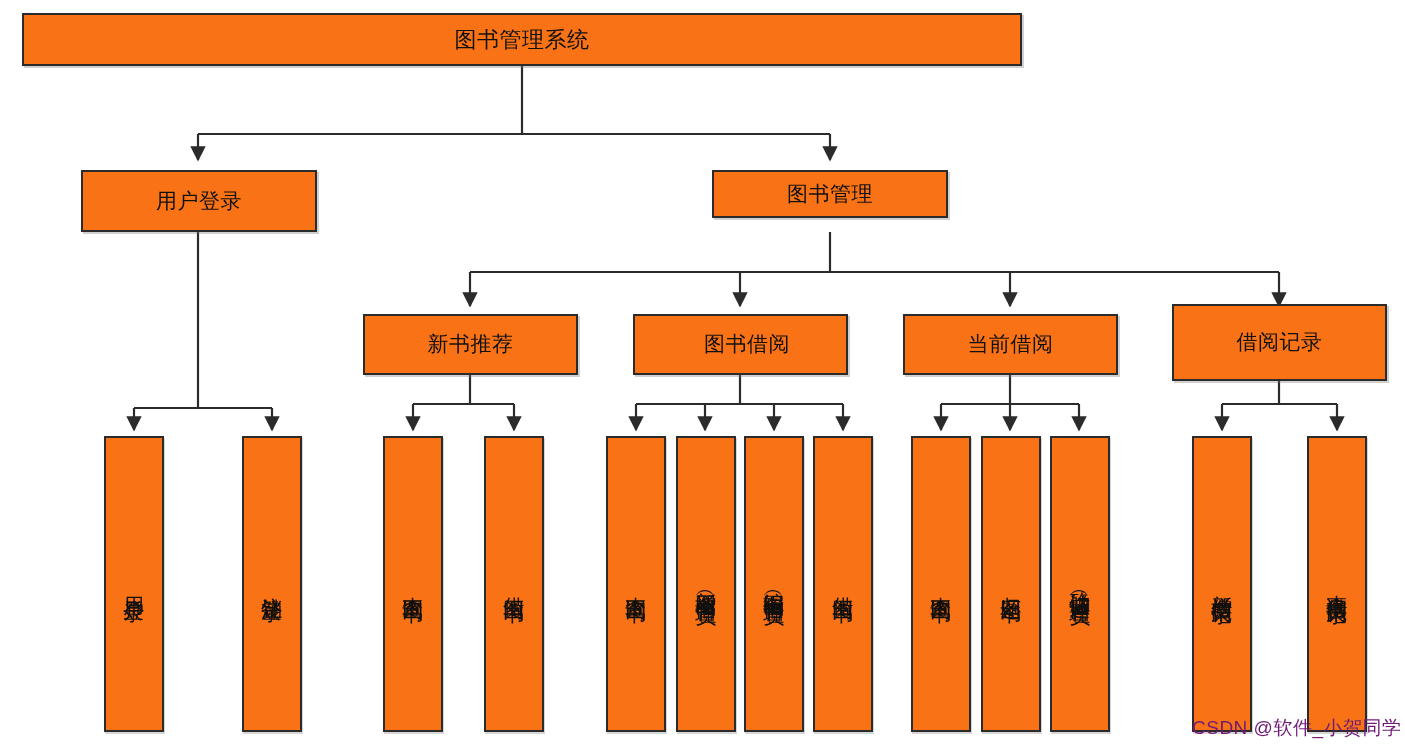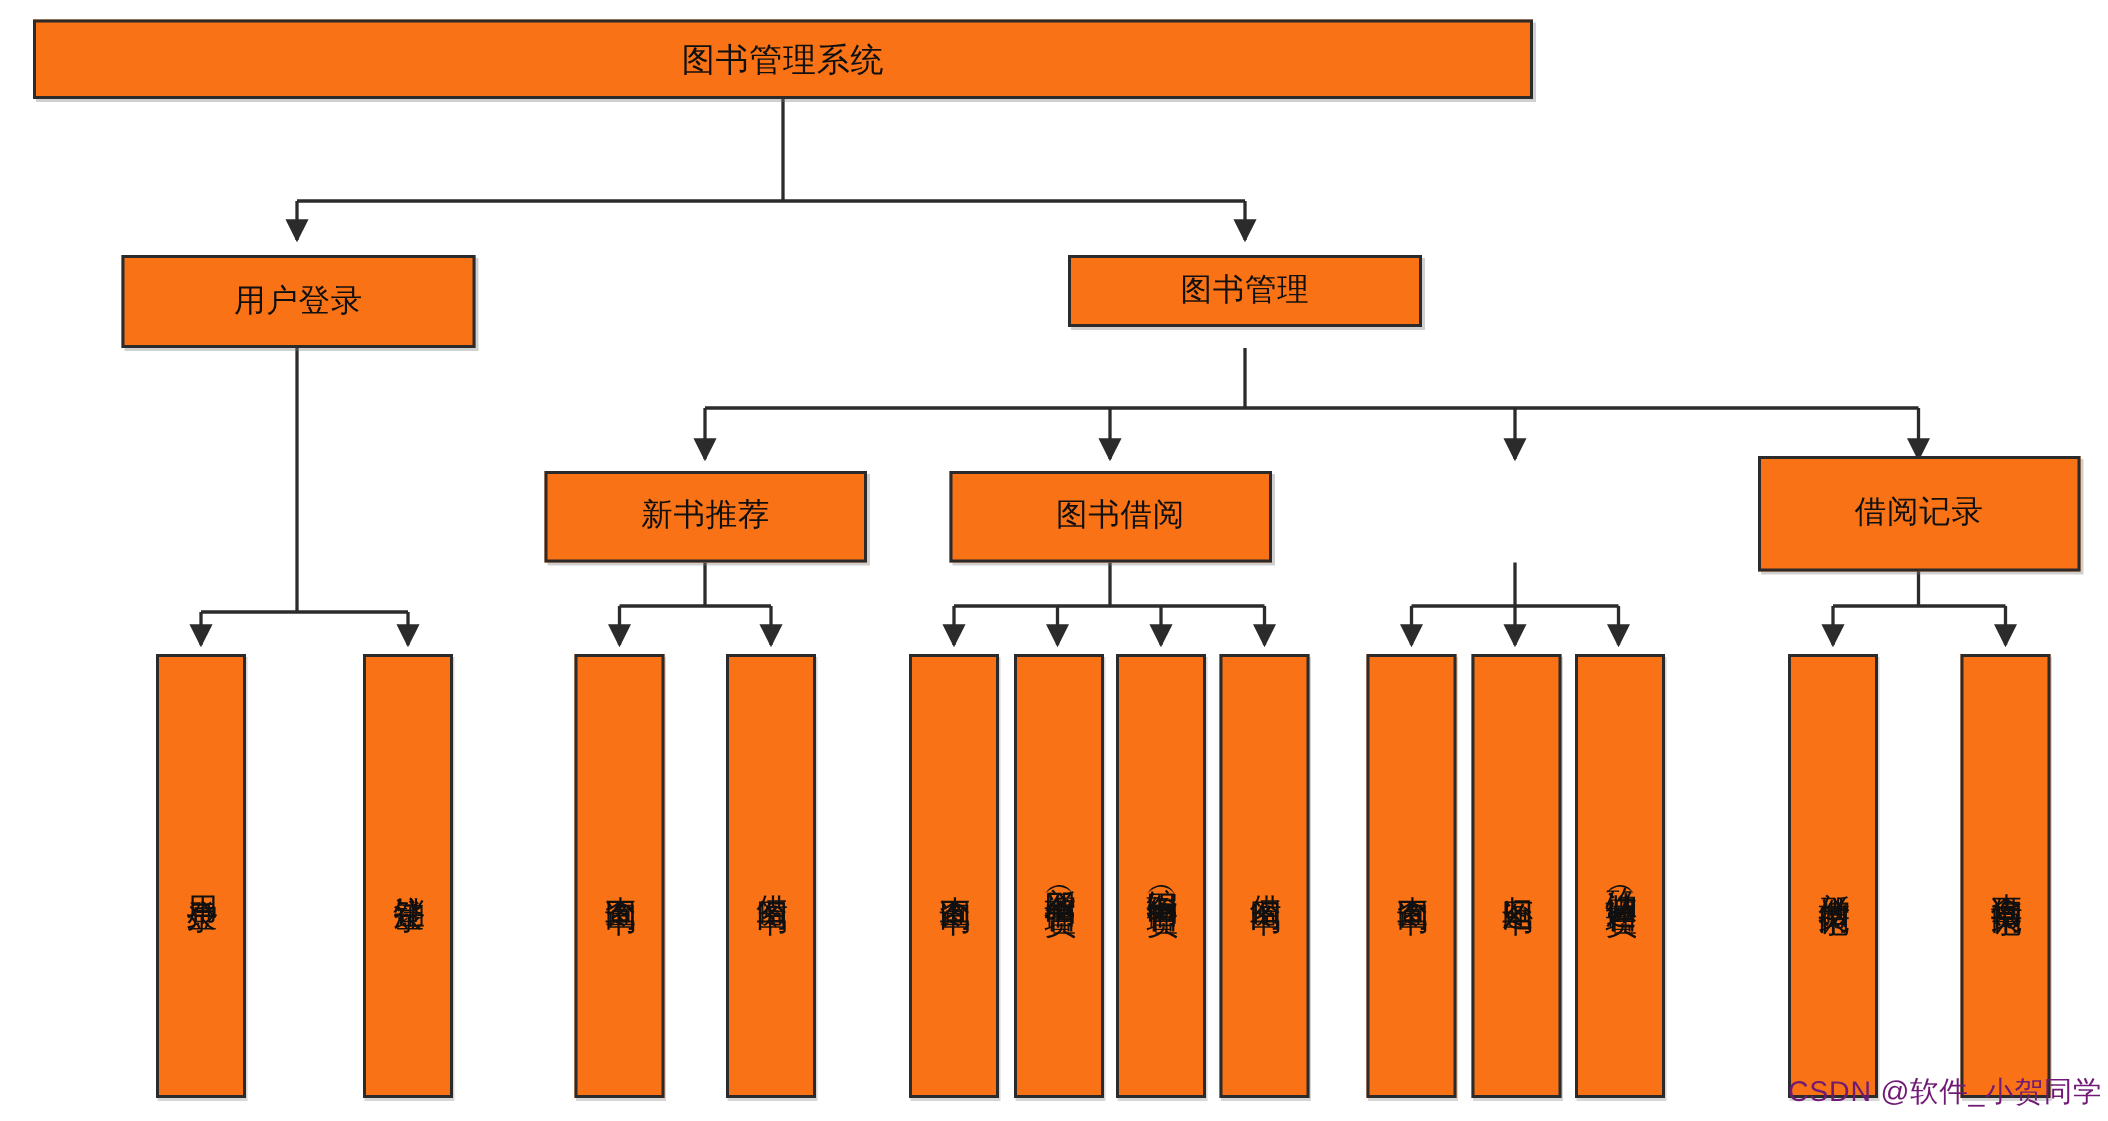--- a/index.html
+++ b/index.html
@@ -134,20 +134,23 @@
   </div>
 
   <div class="node" style="left:363px; top:314px; width:215px; height:61px;">
     <span class="node-label">新书推荐</span>
   </div>
 
   <div class="node" style="left:633px; top:314px; width:215px; height:61px;padding-left:13px;">
     <span class="node-label">图书借阅</span>
   </div>
 
+  <div class="node" style="left:903px; top:314px; width:215px; height:61px;">
+    <span class="node-label">当前借阅</span>
+  </div>
 
   <div class="node" style="left:1172px; top:304px; width:215px; height:77px;">
     <span class="node-label">借阅记录</span>
   </div>
 
   <div class="node leaf" style="left:104px; top:436px; width:60px; height:296px;">
     <span class="node-label">用户登录</span>
   </div>
 
   <div class="node leaf" style="left:242px; top:436px; width:60px; height:296px;">

